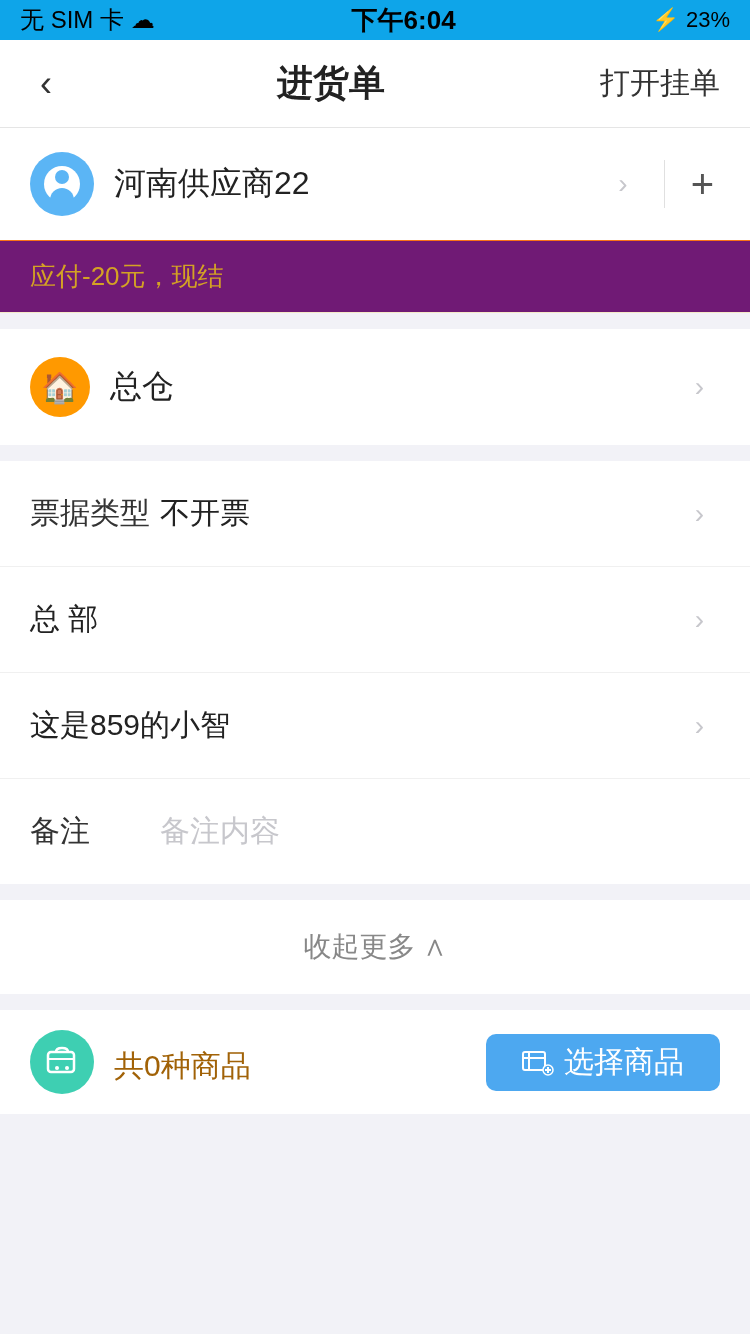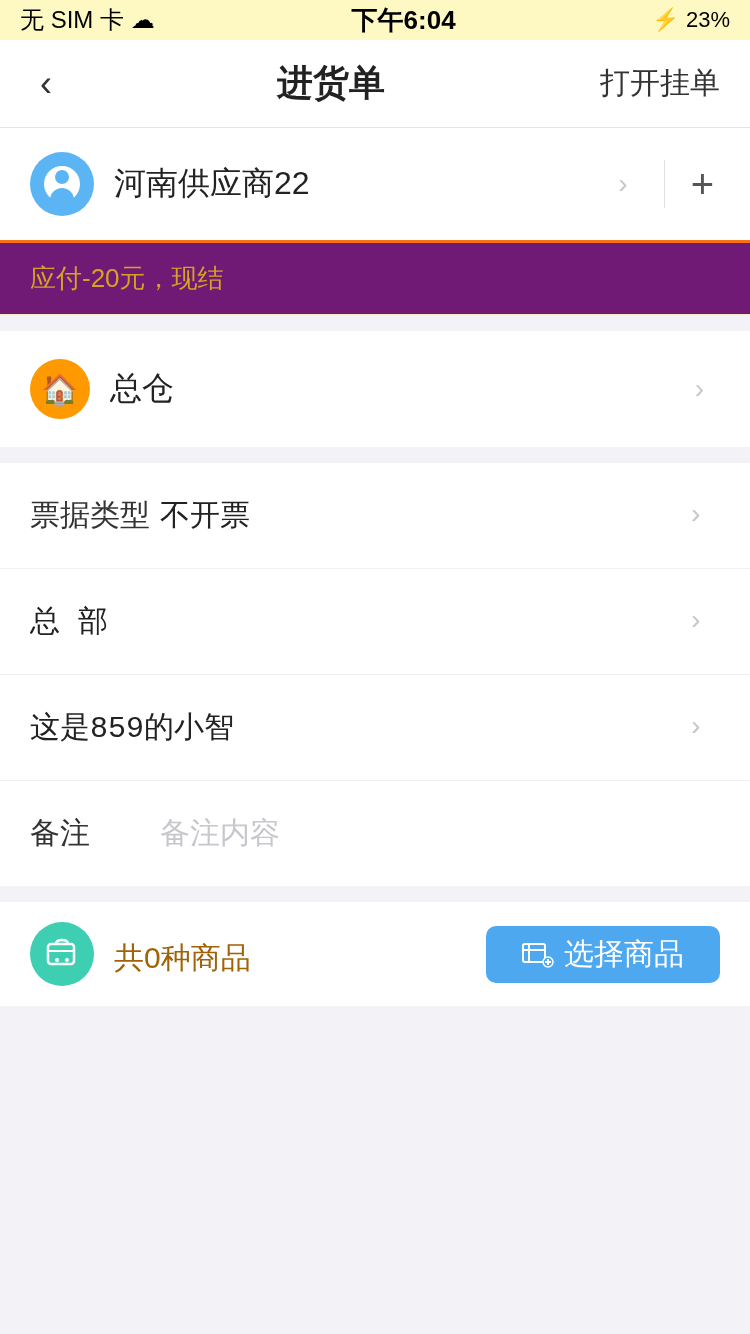--- a/index.html
+++ b/index.html
@@ -8,21 +8,21 @@
       width: 750px;
       min-height: 1334px;
       font-family: -apple-system, "PingFang SC", "Helvetica Neue", Arial, sans-serif;
       background: #f2f2f7;
       font-size: 28px;
     }
 
     
     .status-bar {
       height: 40px;
-      background: #fef9c3;
+      background: #0ea5e9;
       display: flex;
       align-items: center;
       justify-content: space-between;
       padding: 0 20px;
       font-size: 24px;
       font-weight: 500;
       text-align: center;
     }
     .status-left { display: flex; align-items: center; gap: 8px; }
     .status-center { font-size: 26px; font-weight: 600; }
@@ -63,21 +63,21 @@
       background: #fff;
       margin-bottom: 16px;
     }
 
     
     .supplier-row {
       display: flex;
       align-items: center;
       padding: 24px 30px;
       background: #fff;
-      border-bottom: 3px solid #f97316;
+      border-bottom: 1px solid #f97316;
     }
     .supplier-avatar {
       width: 64px;
       height: 64px;
       border-radius: 50%;
       background: #5bb5f5;
       display: flex;
       align-items: center;
       justify-content: center;
       margin-right: 20px;
@@ -163,21 +163,20 @@
     .warehouse-name {
       flex: 1;
       font-size: 32px;
       color: #222;
     }
 
     
     .form-section {
       background: #fff;
       margin-bottom: 16px;
-      font-family: Liberation Mono, monospace;
     }
     .form-row {
       display: flex;
       align-items: center;
       padding: 32px 30px;
       border-bottom: 1px solid #f0f0f0;
       cursor: pointer;
     }
     .form-row:last-child { border-bottom: none; }
     .form-label {
@@ -313,20 +312,23 @@
       <span class="chevron">›</span>
     </div>
 
     <div class="form-row">
       <div class="form-label">备注</div>
       <div class="form-value placeholder">备注内容</div>
     </div>
 
   </div>
 
+  <div class="collapse-row">
+    <span>收起更多 ∧</span>
+  </div>
 
   <div class="bottom-bar">
     <div class="cart-icon-wrap">
       <svg width="36" height="36" viewBox="0 0 36 36" fill="none">
         <rect x="4" y="8" width="26" height="20" rx="3" stroke="white" stroke-width="2.5" fill="none"></rect>
         <path d="M12 8 Q12 4 18 4 Q24 4 24 8" stroke="white" stroke-width="2.5" fill="none"></path>
         <line x1="4" y1="15" x2="30" y2="15" stroke="white" stroke-width="2"></line>
         <circle cx="13" cy="24" r="2" fill="white"></circle>
         <circle cx="23" cy="24" r="2" fill="white"></circle>
       </svg>

